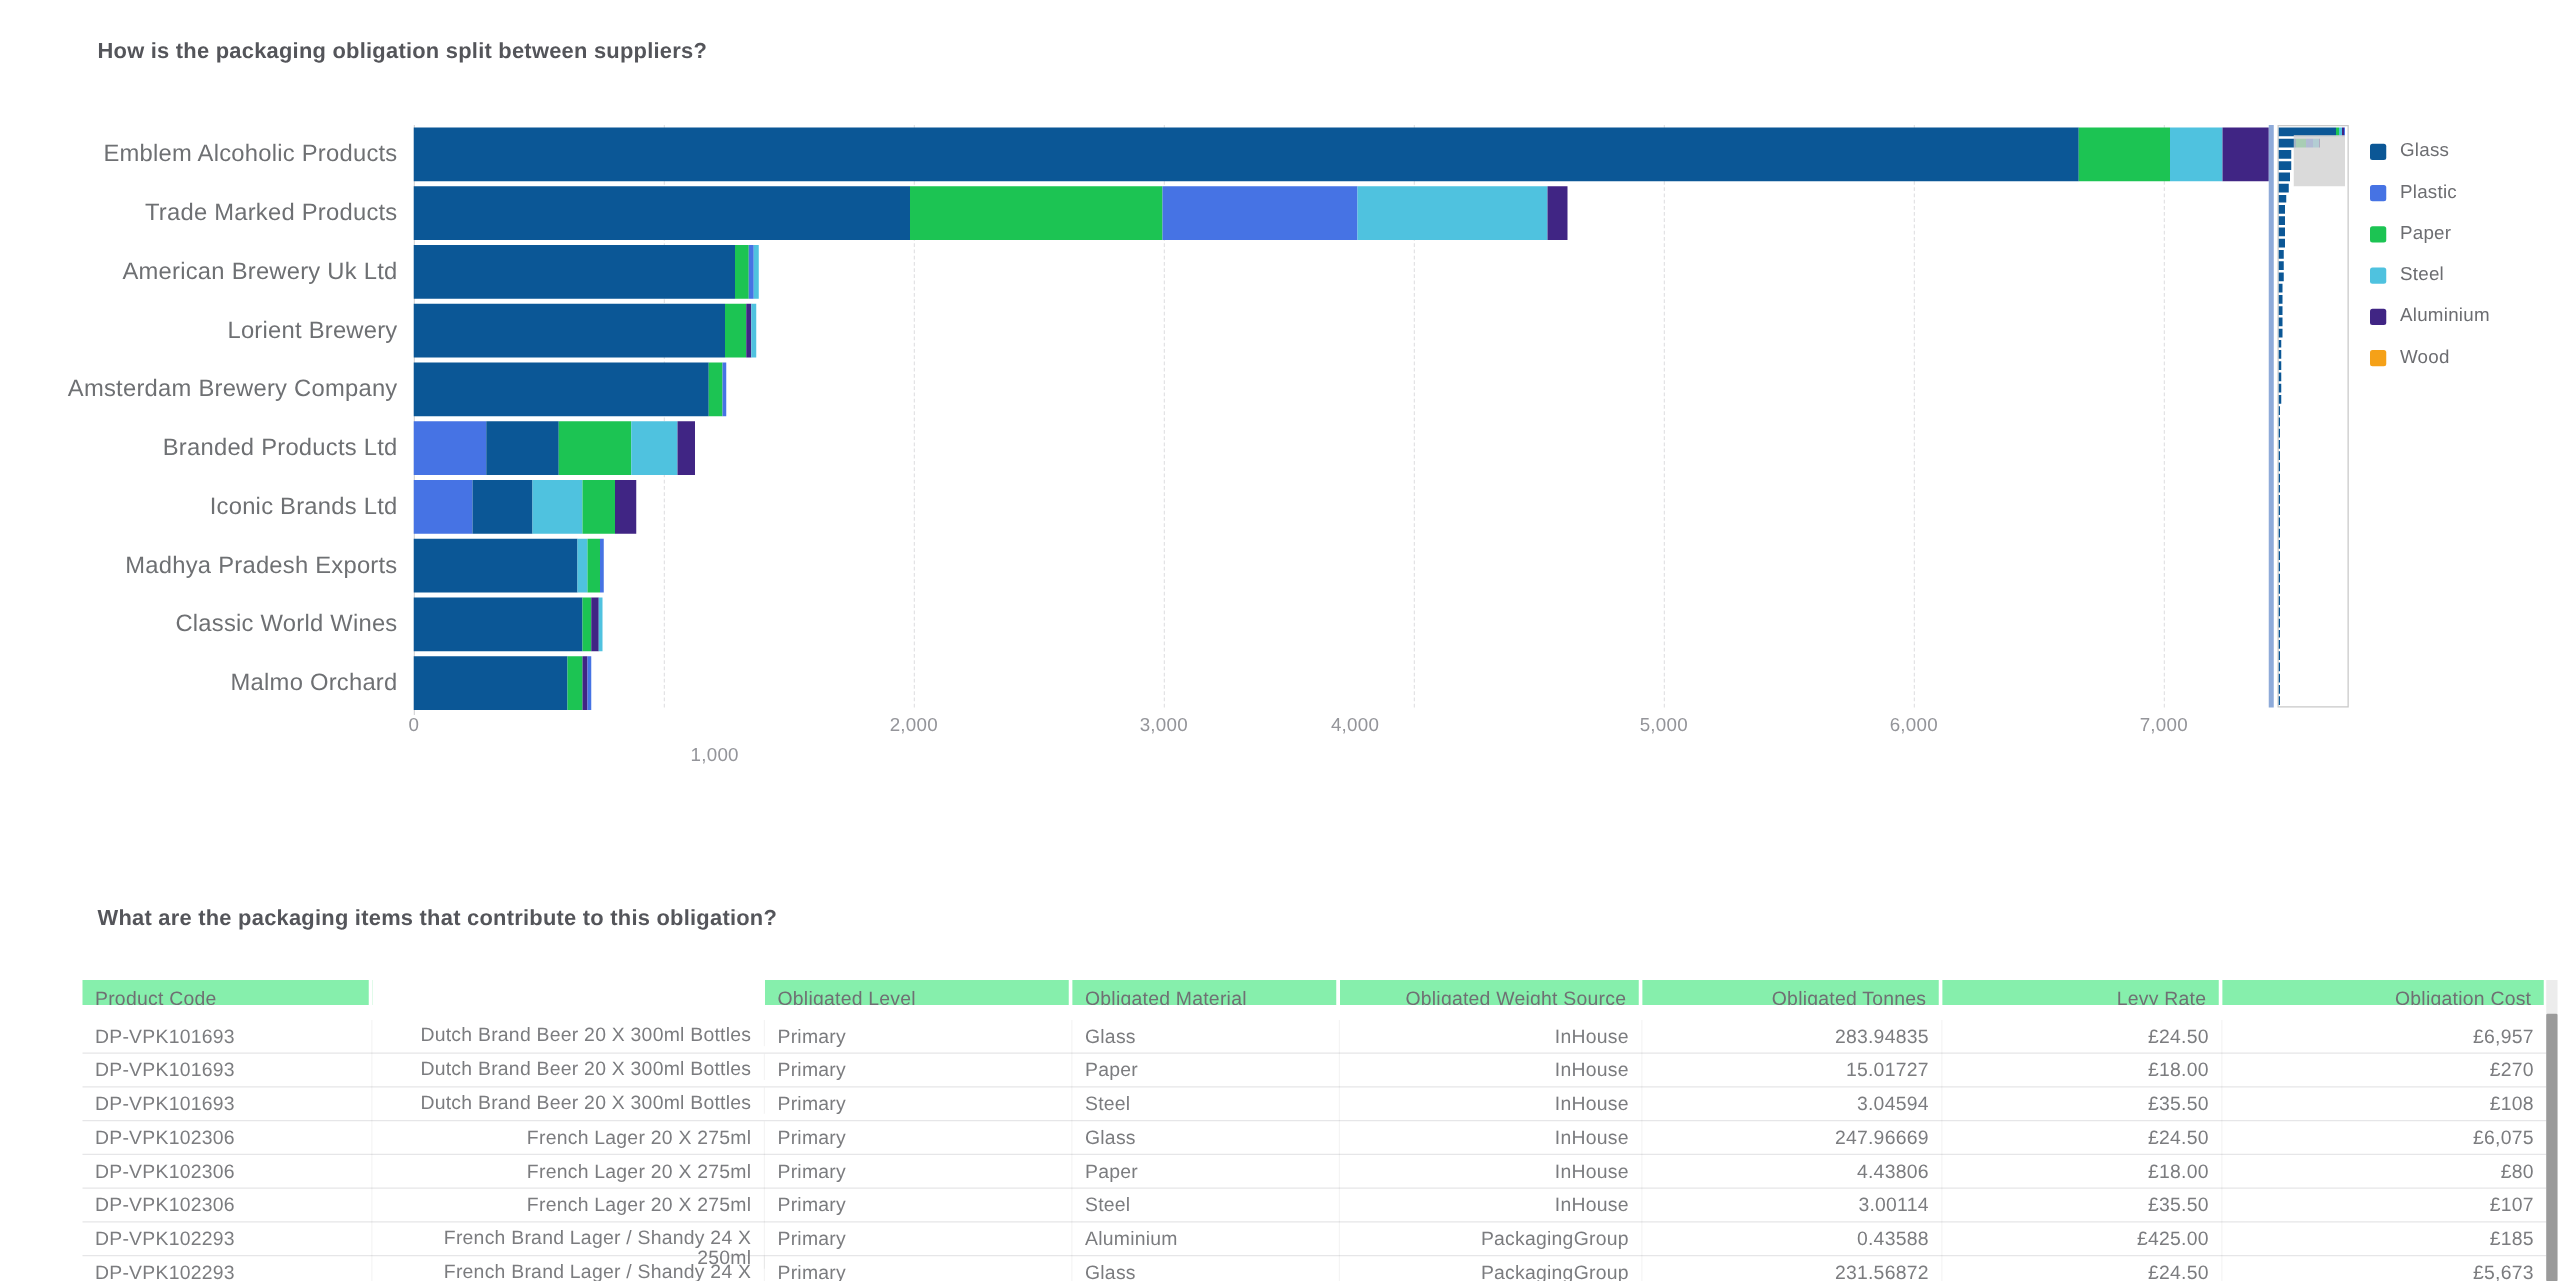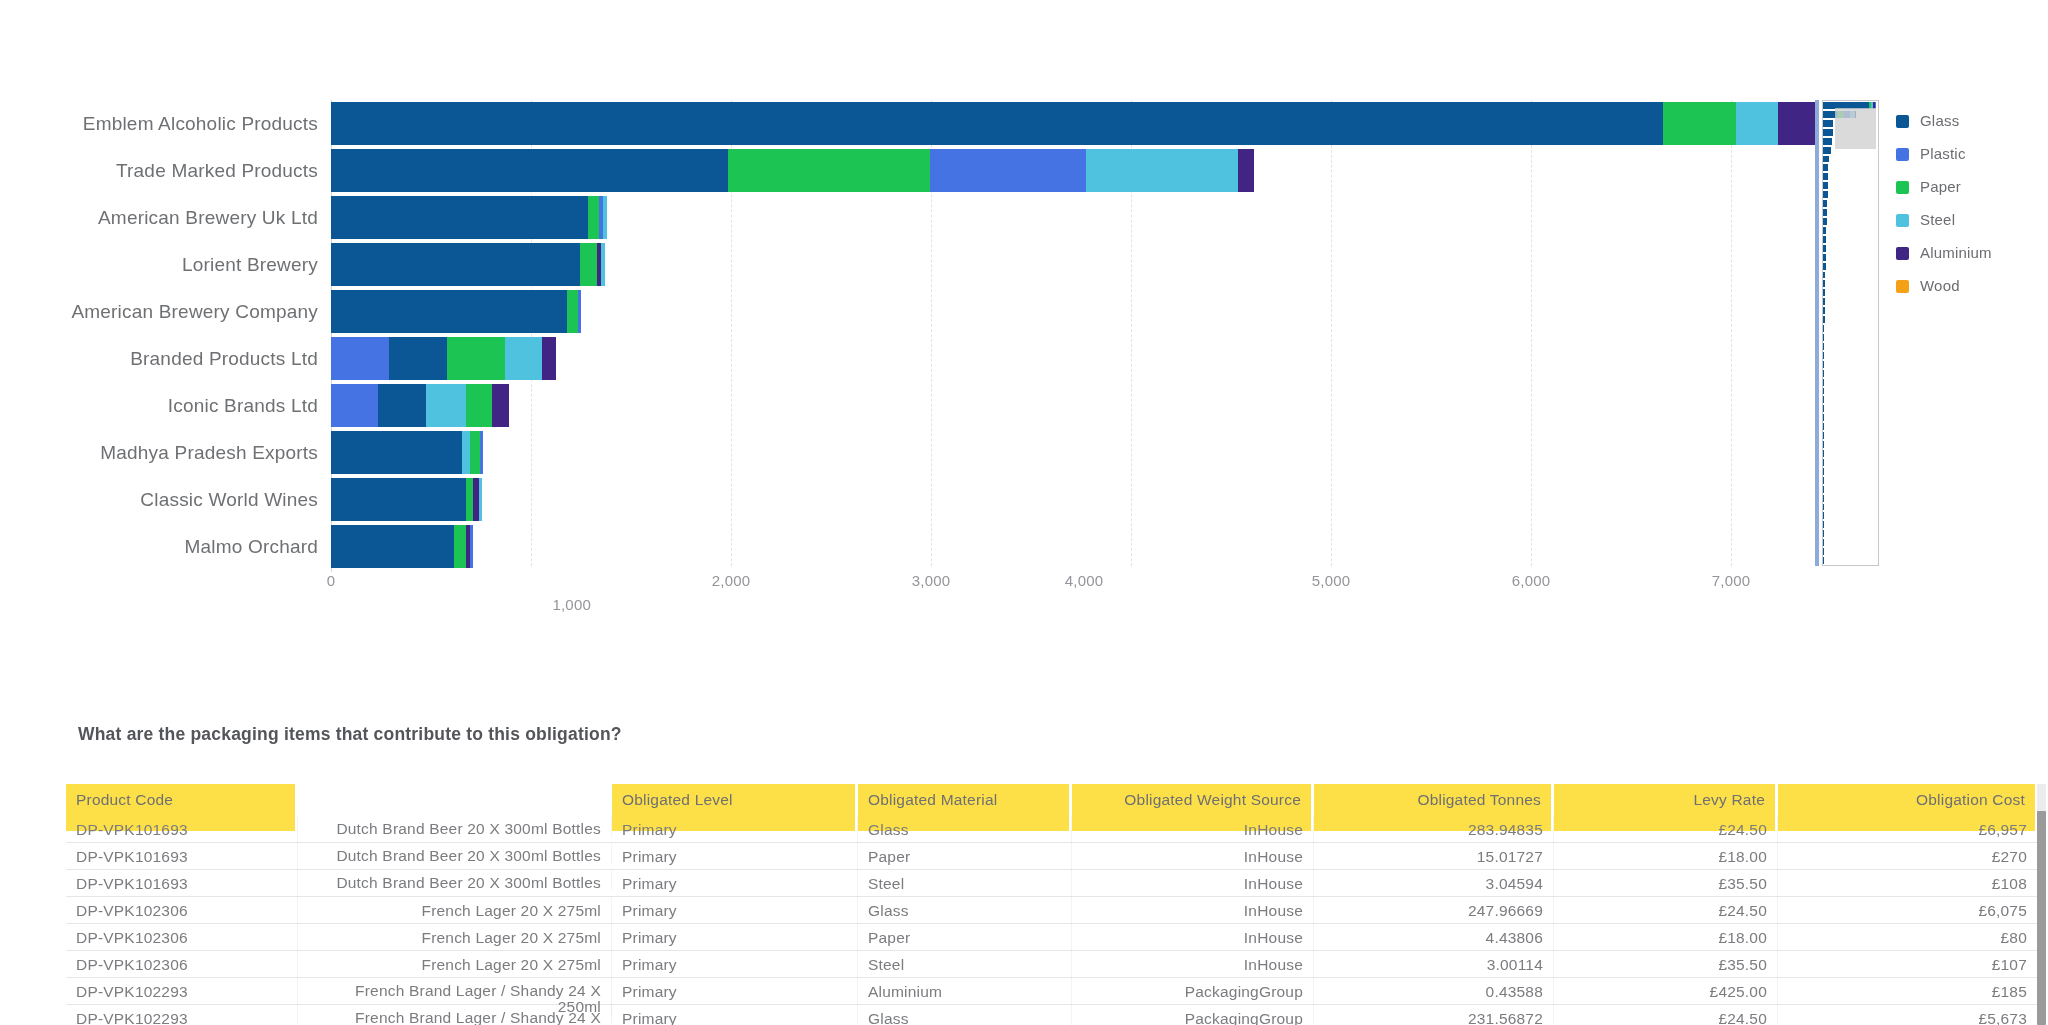--- a/index.html
+++ b/index.html
@@ -14,53 +14,54 @@
   .gridline{position:absolute;width:0;border-left:1px dashed #e3e3e5;}
   .zeroline{position:absolute;width:0;border-left:1px solid #d7d7d9;}
   .seg{position:absolute;}
   .legend-item{position:absolute;height:20px;}
   .legend-swatch{position:absolute;left:0;top:3px;width:13px;height:13px;border-radius:2px;}
   .legend-label{position:absolute;left:24px;top:0;font-size:15px;color:#6c6d71;letter-spacing:.2px;white-space:nowrap;}
   .minimap{position:absolute;background:#fff;border:1px solid #c8c8c8;}
   .mini-bar{position:absolute;left:0;}
   .mini-sel{position:absolute;background:#cfcfcf;opacity:.78;}
   .right-strip{position:absolute;background:#7a9bd2;opacity:.85;}
-  .thead-cell{position:absolute;top:0;height:47px;line-height:32px;background:#fde047;
+  .thead-cell{position:absolute;top:0;height:20px;line-height:32px;background:#86efac;
               font-size:15.5px;color:#6f7073;letter-spacing:.2px;box-sizing:border-box;
               border-right:3px solid #ffffff;padding:0 10px;white-space:nowrap;overflow:hidden;}
   .trow{position:absolute;left:0;width:100%;height:27px;border-bottom:1px solid #e6e6e8;box-sizing:border-box;}
   .tcell{position:absolute;top:0;height:27px;line-height:27px;font-size:15.5px;color:#7b7c7f;
          letter-spacing:.2px;box-sizing:border-box;padding:0 10px;white-space:nowrap;overflow:hidden;
          border-right:1px solid rgba(0,0,0,0.045);}
   .tcell.wrapname{white-space:normal;line-height:16px;padding-top:5px;height:auto;overflow:visible;}
   .scroll-track{position:absolute;background:#ececec;}
   .scroll-thumb{position:absolute;background:#9a9a9a;border-radius:1px;}
 </style>
 </head>
 <body>
 
 <div class="app">
 
+  <div class="abs section-title" style="left:78px;top:30px;">How is the packaging obligation split between suppliers?</div>
 
   <div class="abs" id="grid-layer">
       <div class="zeroline" style="left: 331px; top: 100px; height: 472px;"></div>
       <div class="gridline" style="left: 531px; top: 100px; height: 466px;"></div>
       <div class="gridline" style="left: 731px; top: 100px; height: 466px;"></div>
       <div class="gridline" style="left: 931px; top: 100px; height: 466px;"></div>
       <div class="gridline" style="left: 1131px; top: 100px; height: 466px;"></div>
       <div class="gridline" style="left: 1331px; top: 100px; height: 466px;"></div>
       <div class="gridline" style="left: 1531px; top: 100px; height: 466px;"></div>
       <div class="gridline" style="left: 1731px; top: 100px; height: 466px;"></div>
     </div>
   <div class="abs" id="ylabel-layer">
       <div class="ylabel" style="left: 40px; width: 278px; top: 100px;">Emblem Alcoholic Products</div>
       <div class="ylabel" style="left: 40px; width: 278px; top: 147px;">Trade Marked Products</div>
       <div class="ylabel" style="left: 40px; width: 278px; top: 194px;">American Brewery Uk Ltd</div>
       <div class="ylabel" style="left: 40px; width: 278px; top: 241px;">Lorient Brewery</div>
-      <div class="ylabel" style="left: 40px; width: 278px; top: 288px;">American Brewery Company</div>
+      <div class="ylabel" style="left: 40px; width: 278px; top: 288px;">Amsterdam Brewery Company</div>
       <div class="ylabel" style="left: 40px; width: 278px; top: 335px;">Branded Products Ltd</div>
       <div class="ylabel" style="left: 40px; width: 278px; top: 382px;">Iconic Brands Ltd</div>
       <div class="ylabel" style="left: 40px; width: 278px; top: 429px;">Madhya Pradesh Exports</div>
       <div class="ylabel" style="left: 40px; width: 278px; top: 476px;">Classic World Wines</div>
       <div class="ylabel" style="left: 40px; width: 278px; top: 523px;">Malmo Orchard</div>
     </div>
   <div class="abs" id="bar-layer">
       <div>
         <div class="seg" style="left: 331px; top: 102px; width: 1332px; height: 43px; background: rgb(11, 87, 150);"></div>
         <div class="seg" style="left: 1663px; top: 102px; width: 73px; height: 43px; background: rgb(28, 196, 83);"></div>

